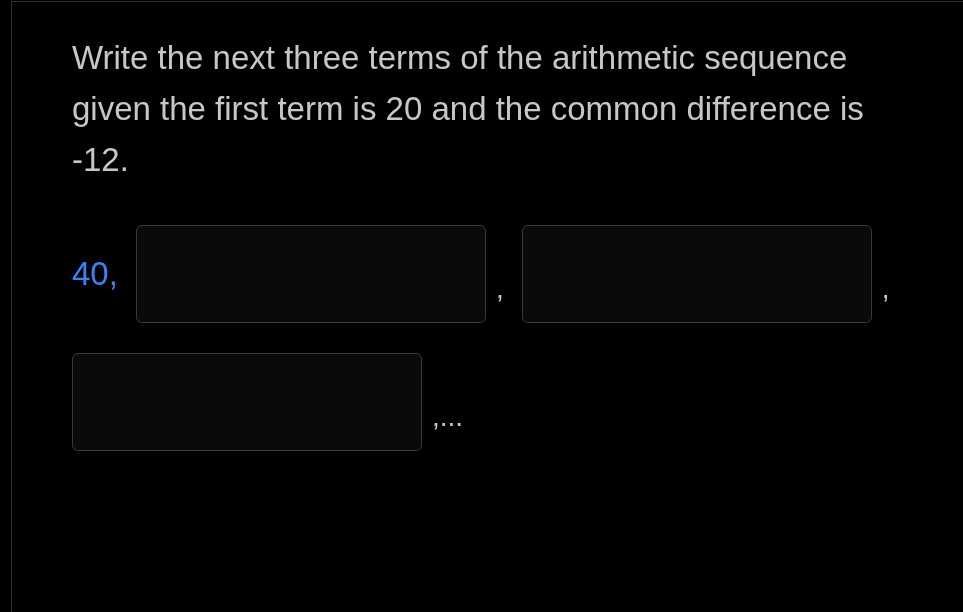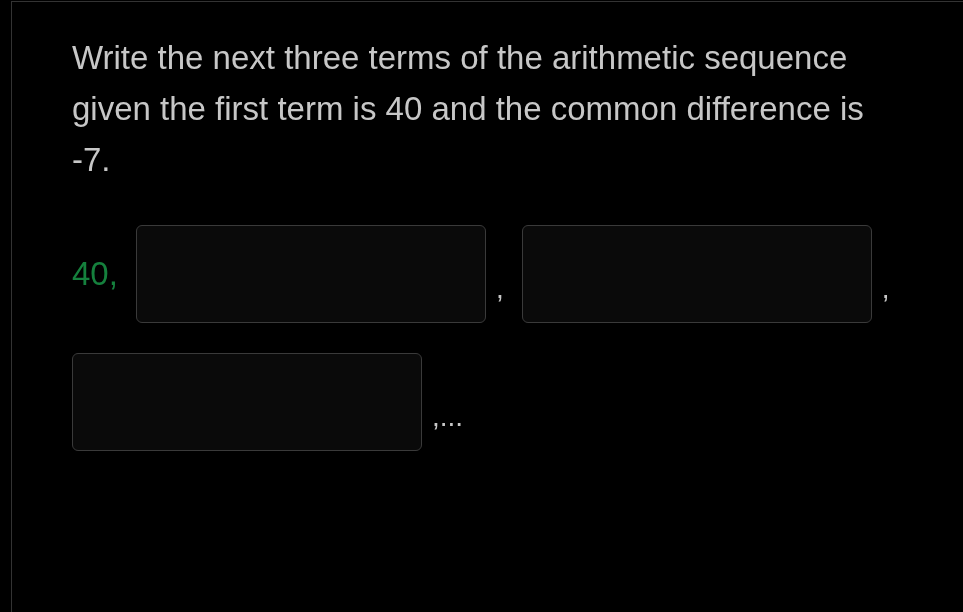--- a/index.html
+++ b/index.html
@@ -30,21 +30,21 @@
       line-height: 1.55;
       margin-bottom: 40px;
     }
     .answer-row {
       display: flex;
       align-items: center;
       flex-wrap: wrap;
       gap: 0;
     }
     .prefix-text {
-      color: #15803d;
+      color: #3b82f6;
       font-size: 33px;
       font-weight: 300;
       margin-right: 18px;
     }
     .separator {
       color: #c7c7c7;
       font-size: 28px;
       font-weight: 300;
       margin-left: 10px;
       margin-right: 18px;
@@ -80,21 +80,21 @@
       font-weight: 300;
       margin-left: 10px;
       align-self: flex-end;
       padding-bottom: 18px;
     }
   </style>
 </head>
 <body>
 
 <div class="container">
-  <p class="question-text">Write the next three terms of the arithmetic sequence given the first term is 40 and the common difference is -7.</p>
+  <p class="question-text">Write the next three terms of the arithmetic sequence given the first term is 20 and the common difference is -12.</p>
 
   <div class="answer-row">
     <div class="row1">
       <span class="prefix-text">40,</span>
       <input type="text" class="answer-input" value="" style="">
       <span class="separator">,</span>
       <input type="text" class="answer-input" value="" style="">
       <span class="separator">,</span>
     </div>
     <div class="row2">

